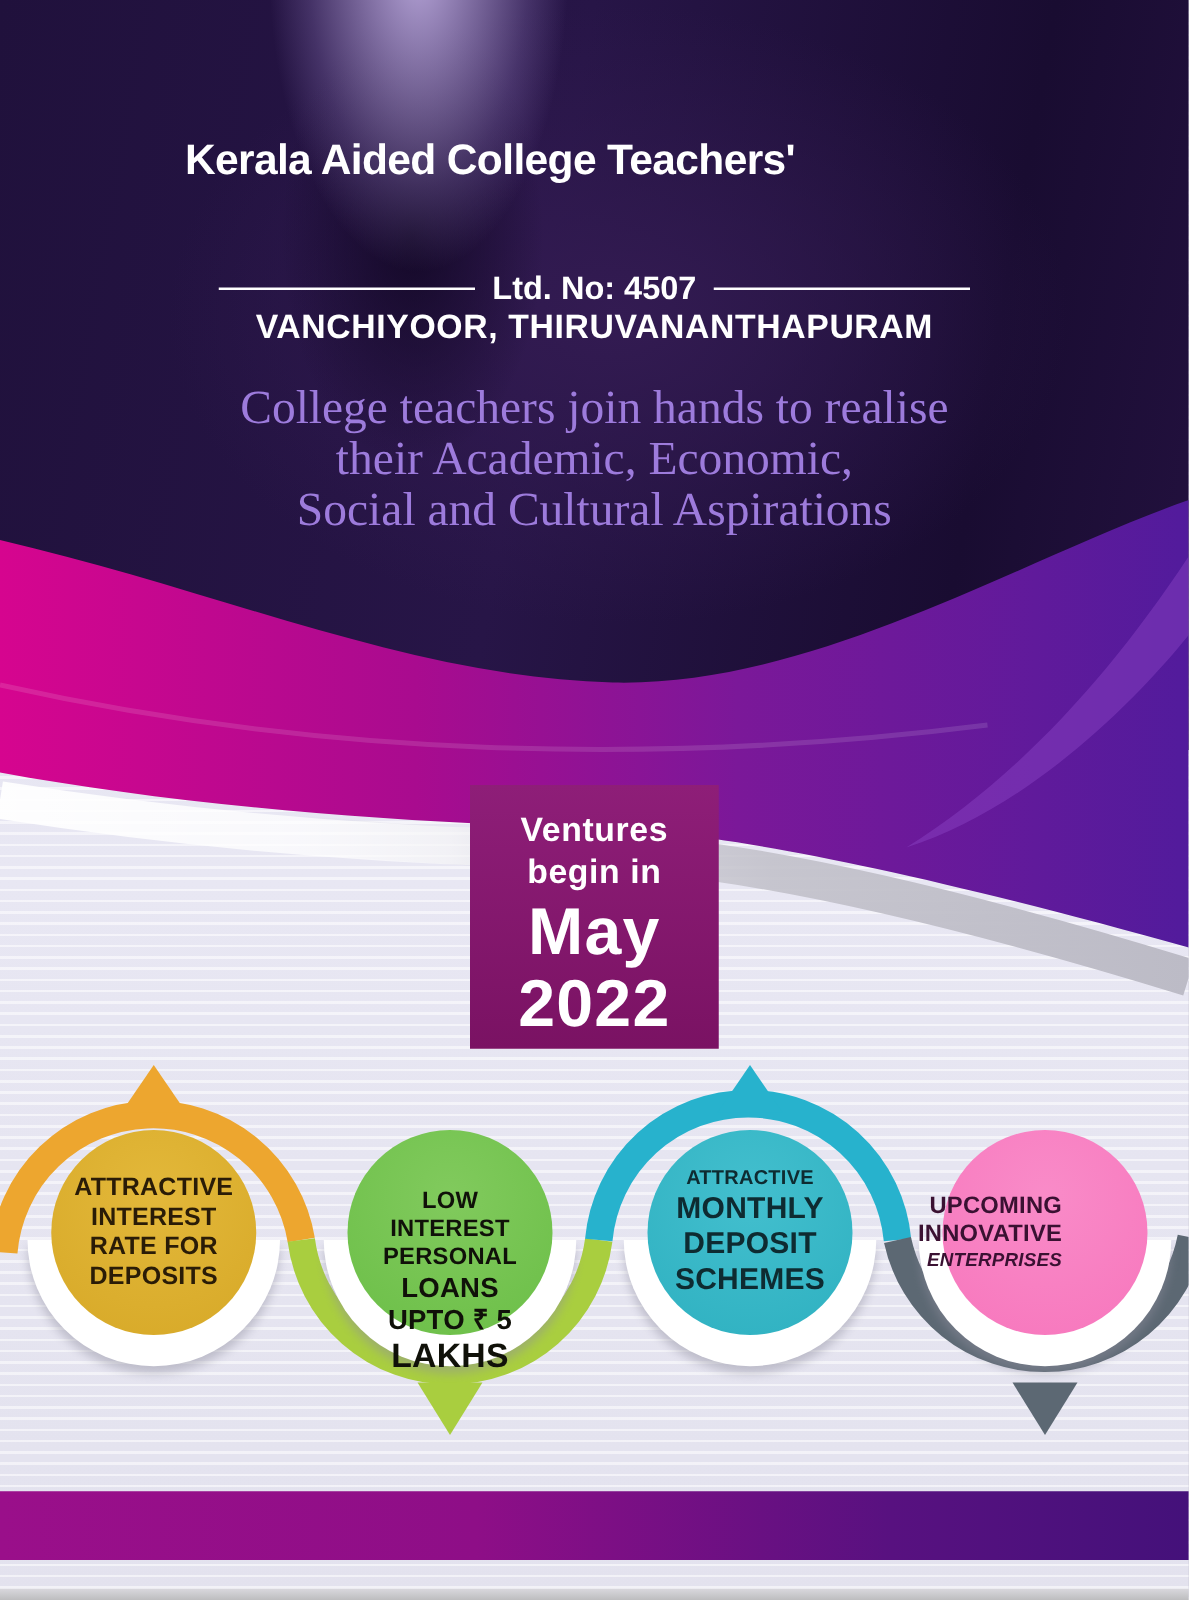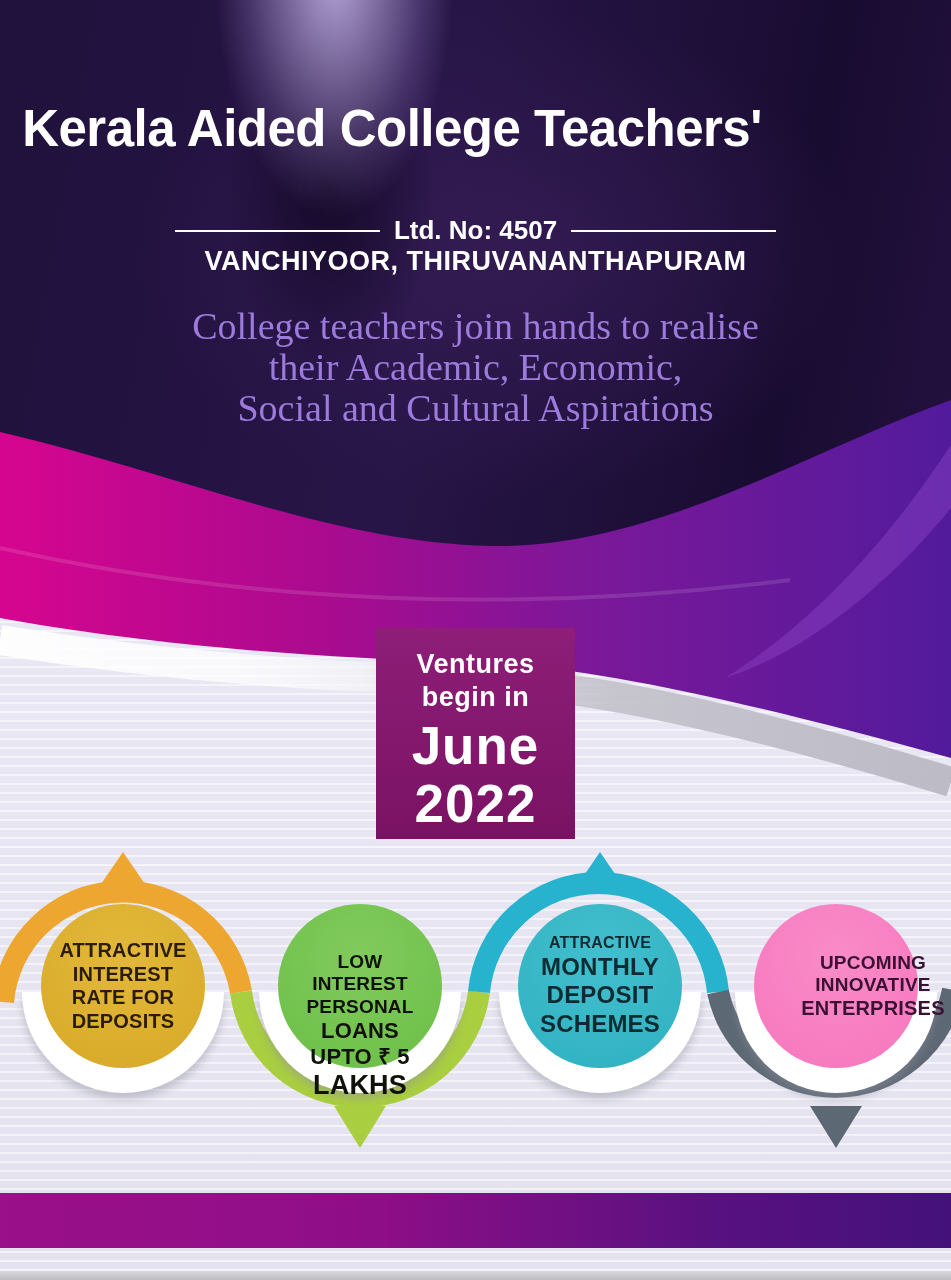--- a/index.html
+++ b/index.html
@@ -18,42 +18,42 @@
     position:absolute;left:0;top:0;width:951px;height:600px;
     background:
       radial-gradient(ellipse 160px 330px at 335px -30px, rgba(190,173,224,.95), rgba(130,108,172,.35) 55%, rgba(0,0,0,0) 75%),
       radial-gradient(ellipse 150px 260px at 330px 190px, rgba(16,6,34,.85), rgba(16,6,34,0) 70%),
       radial-gradient(ellipse 480px 330px at 52% 42%, #331b52, rgba(51,27,82,0) 75%),
       linear-gradient(100deg,#20113c 0%,#271547 45%,#190c31 80%,#23113f 100%);
   }
   svg.layer{position:absolute;left:0;top:0;}
   
   .top-text{position:absolute;left:0;top:0;width:951px;text-align:center;color:#fff;}
-  .title{position:absolute;top:102px;width:784px;font-weight:bold;font-size:51px;line-height:53px;letter-spacing:-.5px;}
+  .title{position:absolute;top:102px;width:784px;font-weight:bold;font-size:34px;line-height:53px;letter-spacing:-.5px;}
   .reg-row{position:absolute;top:215px;width:951px;display:flex;align-items:center;justify-content:center;gap:14px;}
   .reg-row .rule{width:205px;height:2px;background:#fff;}
   .reg-text{font-weight:bold;font-size:26px;white-space:nowrap;}
   .location{position:absolute;top:246px;width:951px;font-weight:bold;font-size:27px;letter-spacing:.5px;}
   .tagline{
     position:absolute;top:306px;width:951px;text-align:center;
     font-family:"Liberation Serif",serif;font-size:38px;line-height:41px;
   }
   
   .ventures{
     position:absolute;left:376px;top:628px;width:199px;height:211px;
     color:#fff;text-align:center;padding-top:20px;box-sizing:border-box;
   }
   .ventures .small{font-size:27px;line-height:33px;font-weight:600;letter-spacing:.5px;}
   .ventures .big{font-size:53px;line-height:52px;font-weight:bold;letter-spacing:1px;margin-top:6px;}
   
   .feature-text{
     position:absolute;top:986px;transform:translate(-50%,-50%);
     text-align:center;font-weight:bold;line-height:1.18;letter-spacing:.2px;white-space:nowrap;
   }
-  .ft1{left:123px;} .ft2{left:360px;margin-top:40px;} .ft3{left:600px;} .ft4{left:873px;}
+  .ft1{left:123px;} .ft2{left:360px;margin-top:40px;} .ft3{left:600px;} .ft4{left:792px;text-align:right;}
   
   .bottom-bar{position:absolute;left:0;top:1193px;width:951px;height:55px;}
   .bottom-strip{position:absolute;left:0;top:1271px;width:951px;height:9px;
     background:linear-gradient(180deg,#d9d8dd,#bdbdbf);}
 </style>
 </head>
 <body>
 
 <div class="poster">
 
@@ -155,21 +155,21 @@
     <div class="tagline" style="color: rgb(157, 123, 220);">
       <div>College teachers join hands to realise</div>
       <div>their Academic, Economic,</div>
       <div>Social and Cultural Aspirations</div>
     </div>
   </div>
 
   <div class="ventures" style="background: linear-gradient(rgb(142, 30, 120), rgb(122, 18, 99));">
     <div class="small">Ventures</div>
     <div class="small">begin in</div>
-    <div class="big">June</div>
+    <div class="big">May</div>
     <div class="big">2022</div>
   </div>
 
   <div class="feature-text ft1" style="color: rgb(42, 28, 7);">
       <div style="font-size: 20px;">ATTRACTIVE</div>
       <div style="font-size: 20px;">INTEREST</div>
       <div style="font-size: 20px;">RATE FOR</div>
       <div style="font-size: 20px;">DEPOSITS</div>
     </div>
   <div class="feature-text ft2" style="color: rgb(16, 17, 9);">
@@ -182,19 +182,19 @@
     </div>
   <div class="feature-text ft3" style="color: rgb(14, 43, 49);">
       <div style="font-size: 16px;">ATTRACTIVE</div>
       <div style="font-size: 24px;">MONTHLY</div>
       <div style="font-size: 24px;">DEPOSIT</div>
       <div style="font-size: 24px;">SCHEMES</div>
     </div>
   <div class="feature-text ft4" style="color: rgb(58, 17, 50);">
       <div style="font-size: 19px;">UPCOMING</div>
       <div style="font-size: 19px;">INNOVATIVE</div>
-      <div style="font-size: 20px;">ENTERPRISES</div>
+      <div style="font-size: 15px; font-style: italic;">ENTERPRISES</div>
     </div>
 
   <div class="bottom-bar" style="background: linear-gradient(90deg, rgb(154, 15, 138) 0%, rgb(142, 14, 135) 40%, rgb(88, 17, 128) 75%, rgb(68, 17, 122) 100%);"></div>
   <div class="bottom-strip"></div>
 
 </div>
 
 </body></html>

